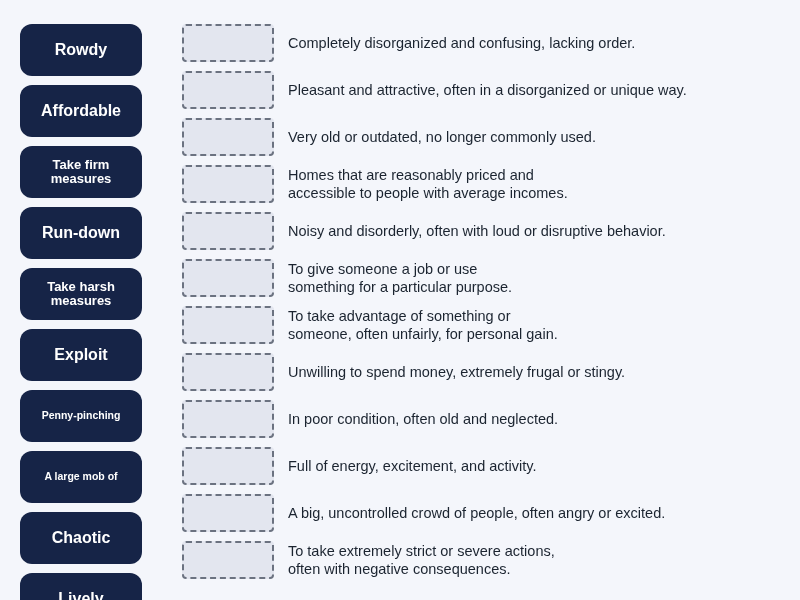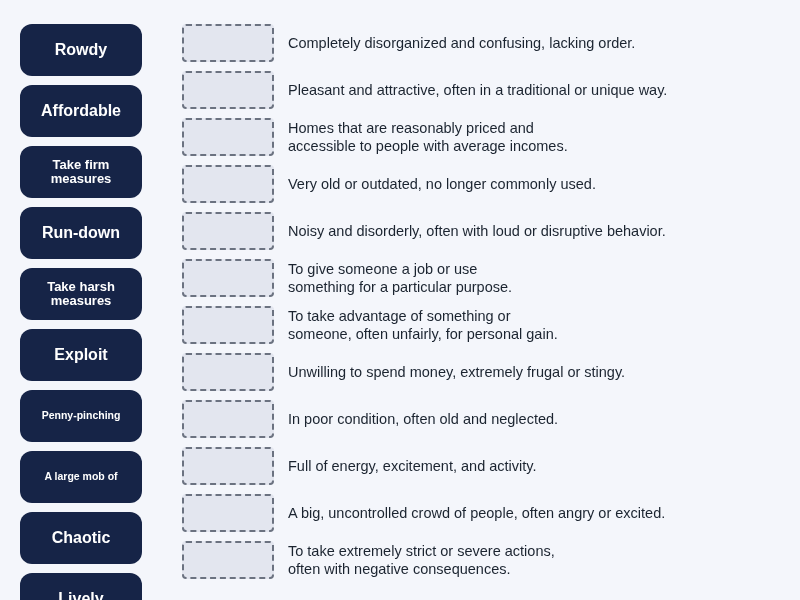--- a/index.html
+++ b/index.html
@@ -107,32 +107,32 @@
 
   <div class="rows-col">
 
     <div class="row">
       <div class="dropzone"></div>
       <div class="def">Completely disorganized and confusing, lacking order.</div>
     </div>
 
     <div class="row">
       <div class="dropzone"></div>
-      <div class="def">Pleasant and attractive, often in a traditional or unique way.</div>
+      <div class="def">Pleasant and attractive, often in a disorganized or unique way.</div>
+    </div>
+
+    <div class="row">
+      <div class="dropzone"></div>
+      <div class="def">Very old or outdated, no longer commonly used.</div>
     </div>
 
     <div class="row">
       <div class="dropzone"></div>
       <div class="def">Homes that are reasonably priced and
 accessible to people with average incomes.</div>
-    </div>
-
-    <div class="row">
-      <div class="dropzone"></div>
-      <div class="def">Very old or outdated, no longer commonly used.</div>
     </div>
 
     <div class="row">
       <div class="dropzone"></div>
       <div class="def">Noisy and disorderly, often with loud or disruptive behavior.</div>
     </div>
 
     <div class="row">
       <div class="dropzone"></div>
       <div class="def">To give someone a job or use

